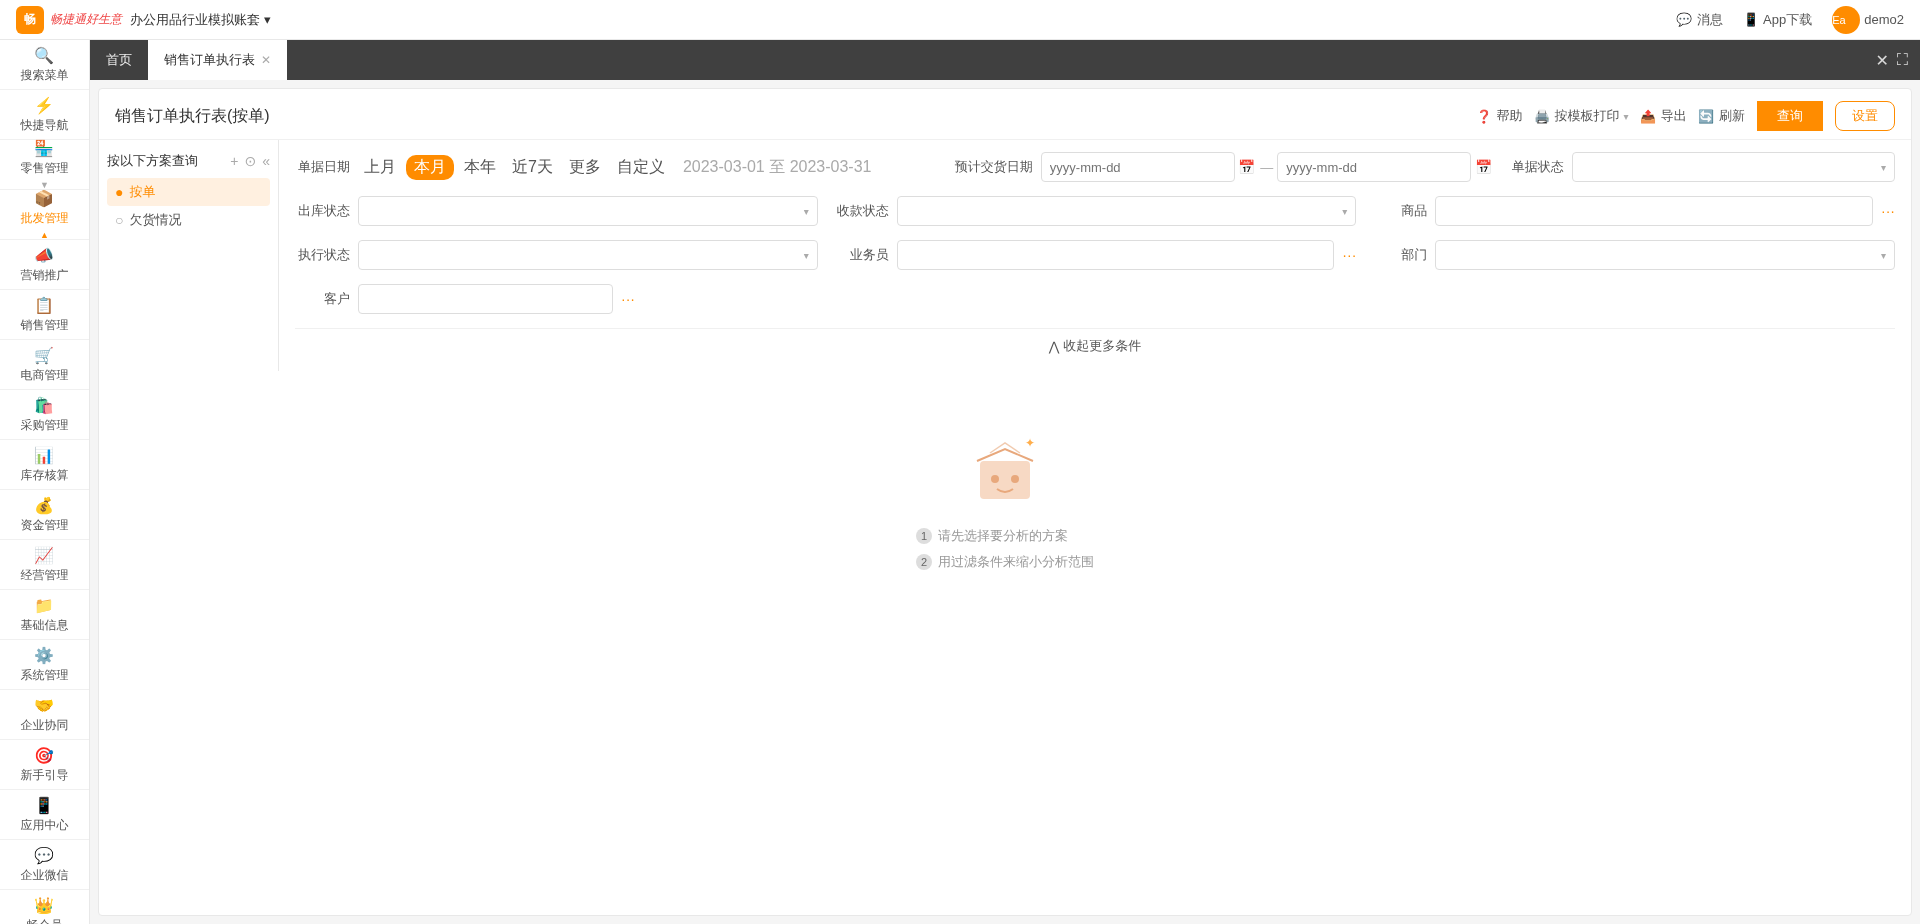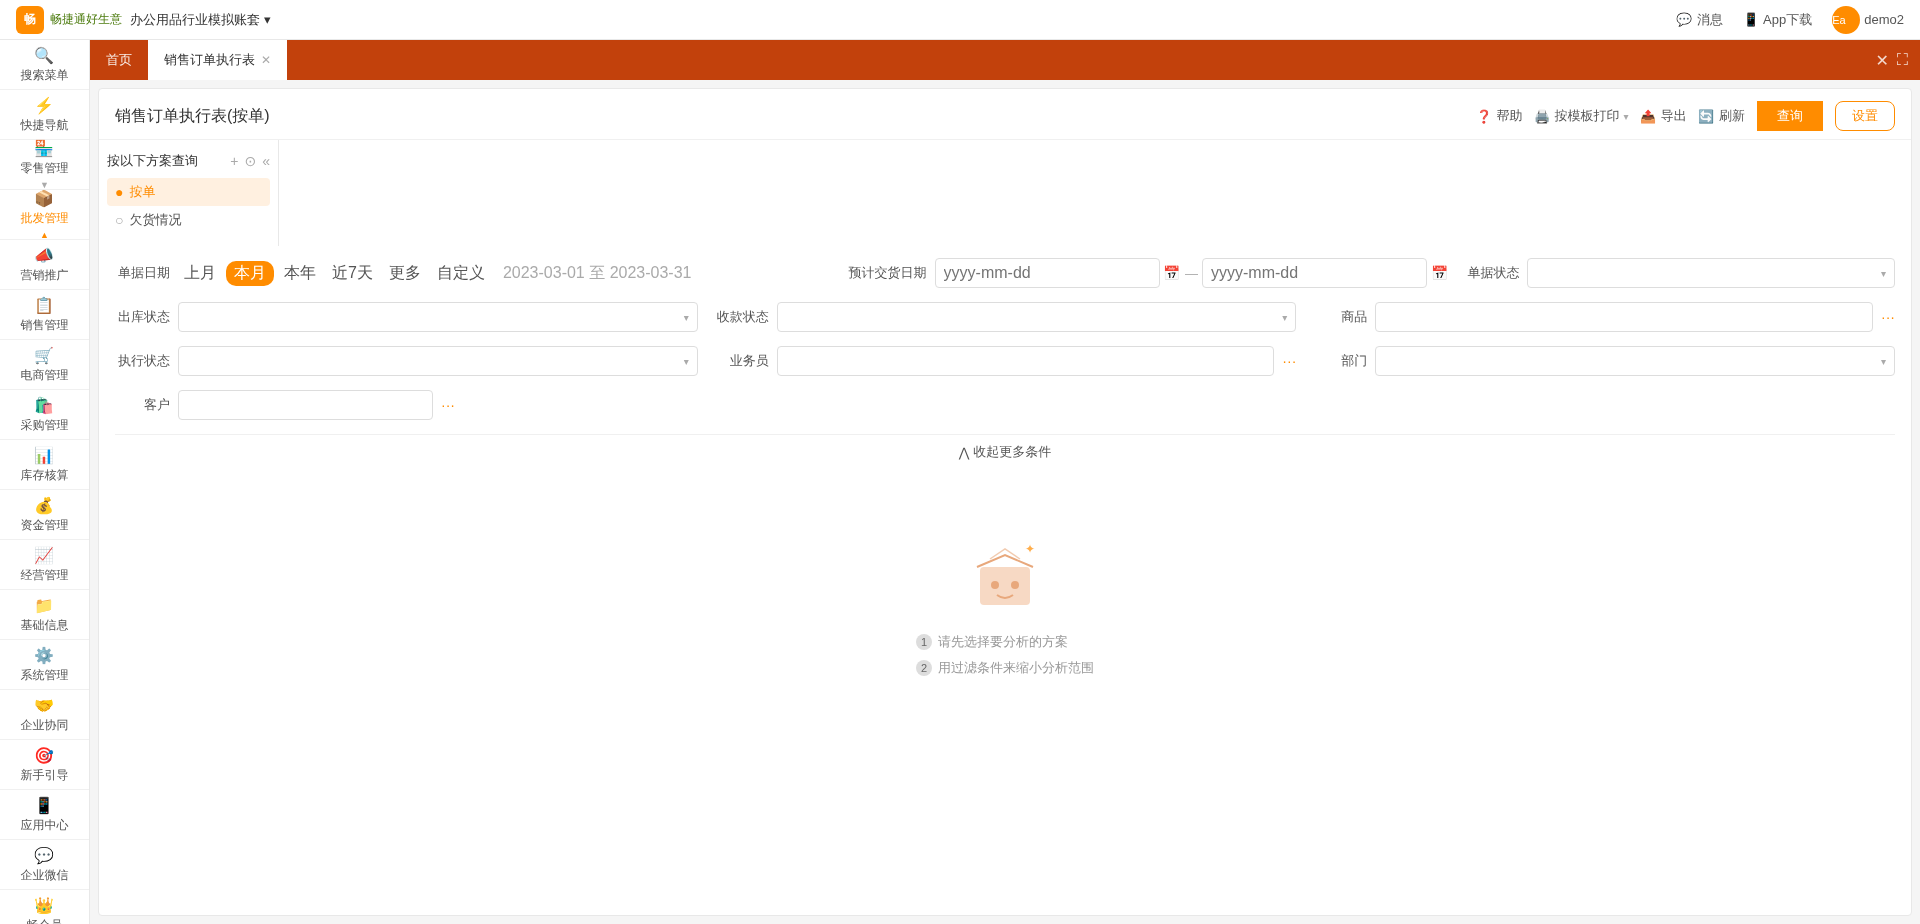--- a/index.html
+++ b/index.html
@@ -28,21 +28,21 @@
       align-items: center;
       gap: 6px;
     }
     .logo-icon {
       width: 28px; height: 28px;
       background: #ff8c00;
       border-radius: 6px;
       display: flex; align-items: center; justify-content: center;
       color: #fff; font-size: 12px; font-weight: bold;
     }
-    .logo-text { font-size: 12px; color: #4d7c0f; }
+    .logo-text { font-size: 12px; color: #ef4444; font-style: italic; }
     .company-select {
       display: flex; align-items: center; gap: 4px;
       color: #333; font-size: 13px; cursor: pointer;
     }
     .top-header-right {
       display: flex; align-items: center; gap: 20px;
     }
     .header-action {
       display: flex; align-items: center; gap: 4px;
       color: #555; font-size: 13px; cursor: pointer;
@@ -85,21 +85,21 @@
       min-height: 50px;
       gap: 3px;
     }
     .sidebar-item.active { color: #ff8c00; }
     .sidebar-item-icon { font-size: 16px; }
     .sidebar-item-label { font-size: 12px; text-align: center; line-height: 1.3; }
 
     
     .tab-nav {
       height: 40px;
-      background: #c2410c;
+      background: #404040;
       display: flex;
       align-items: center;
       padding: 0 0;
       position: relative;
     }
     .tab-item {
       height: 40px;
       display: flex;
       align-items: center;
       padding: 0 16px;
@@ -186,21 +186,20 @@
       padding: 5px 16px;
       border-radius: 8px;
       cursor: pointer;
       font-size: 13px;
     }
 
     
     .filter-body {
       display: flex;
       gap: 0;
-      flex-direction: column;
     }
 
     
     .scheme-panel {
       width: 180px;
       border-right: 1px solid #e8e8e8;
       padding: 12px 8px;
       flex-shrink: 0;
     }
     .scheme-header {
@@ -294,21 +293,21 @@
 
     .date-input-group {
       display: flex; align-items: center; gap: 4px; flex: 1;
     }
     .date-input {
       flex: 1;
       height: 30px;
       border: 1px solid #ddd;
       border-radius: 4px;
       padding: 8px 8px;
-      font-size: 16px;
+      font-size: 13px;
       color: #bbb;
       outline: none;
     }
     .date-sep { color: #aaa; }
     .date-icon { color: #ff8c00; font-size: 14px; cursor: pointer; }
 
     
     .more-conditions {
       text-align: center;
       padding: 8px 0 4px;

